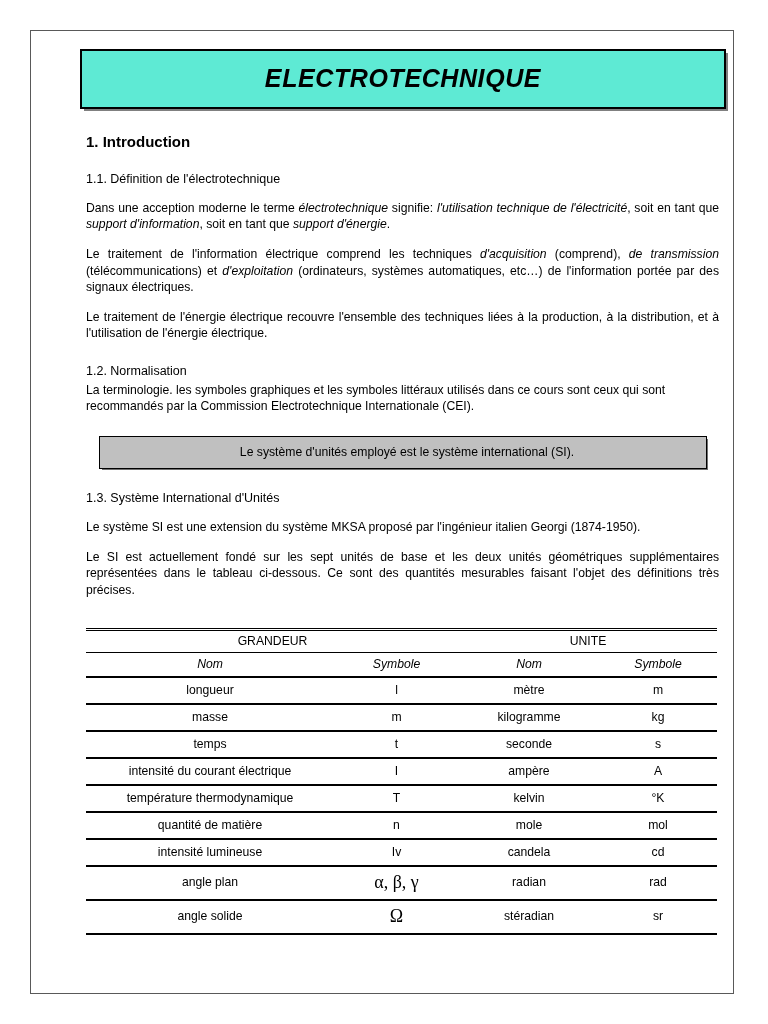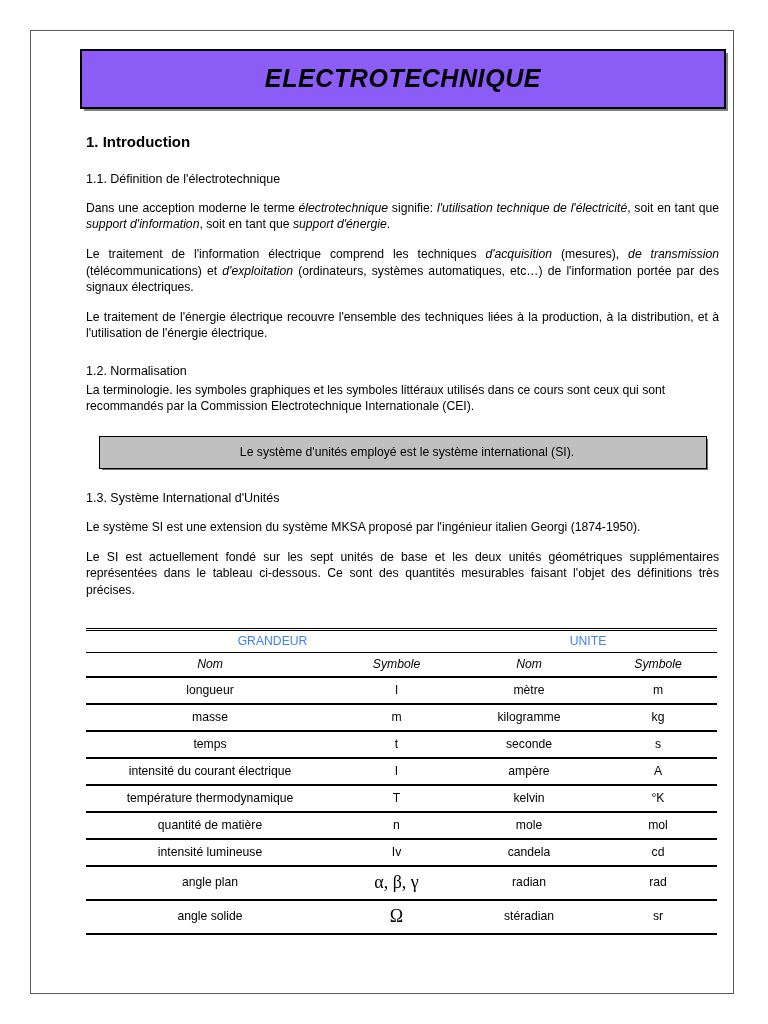--- a/index.html
+++ b/index.html
@@ -31,21 +31,21 @@
     left: 55px;
     top: 18px;
     width: 633px;
   }
 
   
   .title-box {
     width: 646px;
     margin-left: -6px;
     box-sizing: border-box;
-    background: #8b5cf6;
+    background: #5eead4;
     border: 2px solid #000000;
     box-shadow: 3px 3px 0 -1px #808080;
     text-align: center;
     padding: 13px 0 14px 0;
   }
   .title-box .title-text {
     font-size: 25px;
     font-weight: bold;
     font-style: italic;
     letter-spacing: 0.6px;
@@ -109,21 +109,21 @@
     text-align: center;
     font-weight: normal;
   }
   .col-nom      { width: 248px; }
   .col-sym      { width: 125px; }
   .col-unom     { width: 140px; }
   .col-usym     { width: 118px; }
 
   tr.group-head td {
     padding: 3px 0 4px 0;
-    color: #3b82f6;
+    color: #000000;
     border-top: 3px double #000000;
     border-bottom: 1px solid #000000;
   }
   tr.col-head td {
     padding: 4px 0 5px 0;
     font-style: italic;
     border-bottom: 2px solid #000000;
   }
   tr.data td {
     padding: 5px 0 6px 0;
@@ -145,21 +145,21 @@
     <div class="title-box">
       <span class="title-text">ELECTROTECHNIQUE</span>
     </div>
 
     <h1 class="sec">1. Introduction</h1>
 
     <h2 class="sub">1.1. Définition de l'électrotechnique</h2>
 
     <p class="body"><span>Dans une acception moderne le terme </span><span class="bi">électrotechnique</span><span> signifie: </span><span class="bi">l'utilisation technique de l'électricité</span><span>, soit en tant que </span><span class="bi">support d'information</span><span>, soit en tant que </span><span class="bi">support d'énergie</span><span>.</span></p>
 
-    <p class="body"><span>Le traitement de l'information électrique comprend les techniques </span><span class="bi">d'acquisition</span><span> (mesures), </span><span class="bi">de transmission</span><span> (télécommunications) et </span><span class="bi">d'exploitation</span><span> (ordinateurs, systèmes automatiques, etc…) de l'information portée par des signaux électriques.</span></p>
+    <p class="body"><span>Le traitement de l'information électrique comprend les techniques </span><span class="bi">d'acquisition</span><span> (comprend), </span><span class="bi">de transmission</span><span> (télécommunications) et </span><span class="bi">d'exploitation</span><span> (ordinateurs, systèmes automatiques, etc…) de l'information portée par des signaux électriques.</span></p>
 
     <p class="body">Le traitement de l'énergie électrique recouvre l'ensemble des techniques liées à la production, à la distribution, et à l'utilisation de l'énergie électrique.</p>
 
     <h2 class="sub tight">1.2. Normalisation</h2>
     <p class="body tight nojust">La terminologie. les symboles graphiques et les symboles littéraux utilisés dans ce cours sont ceux qui sont recommandés par la Commission Electrotechnique Internationale (CEI).</p>
 
     <div class="callout">
       <span>Le système d'unités employé est le système international (SI).</span>
     </div>
 

